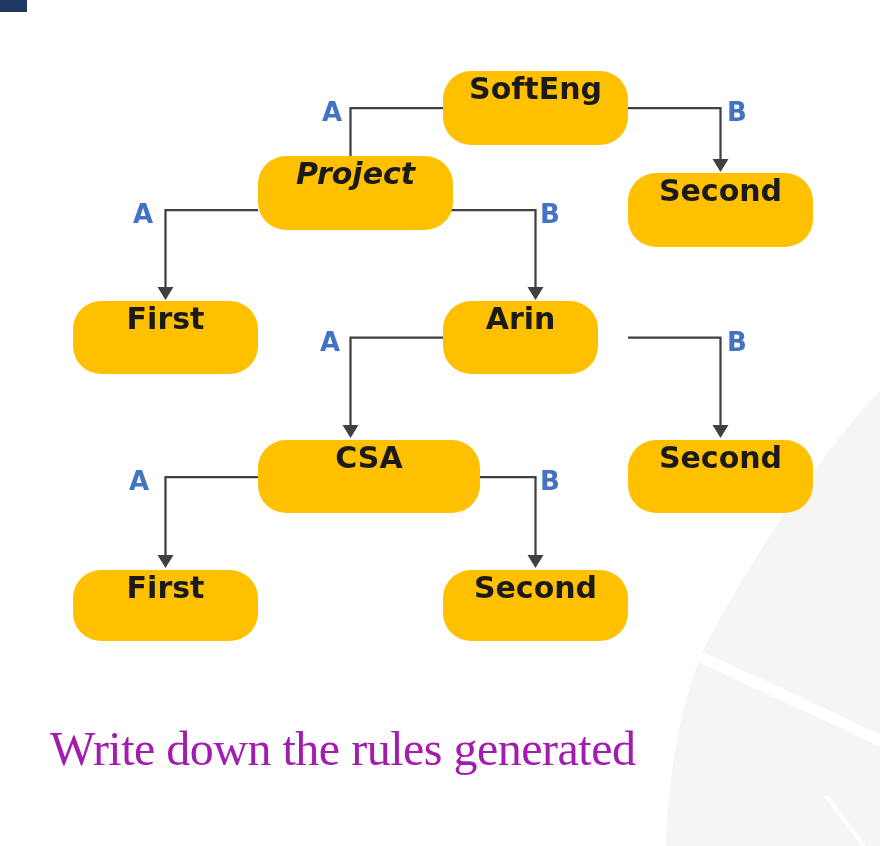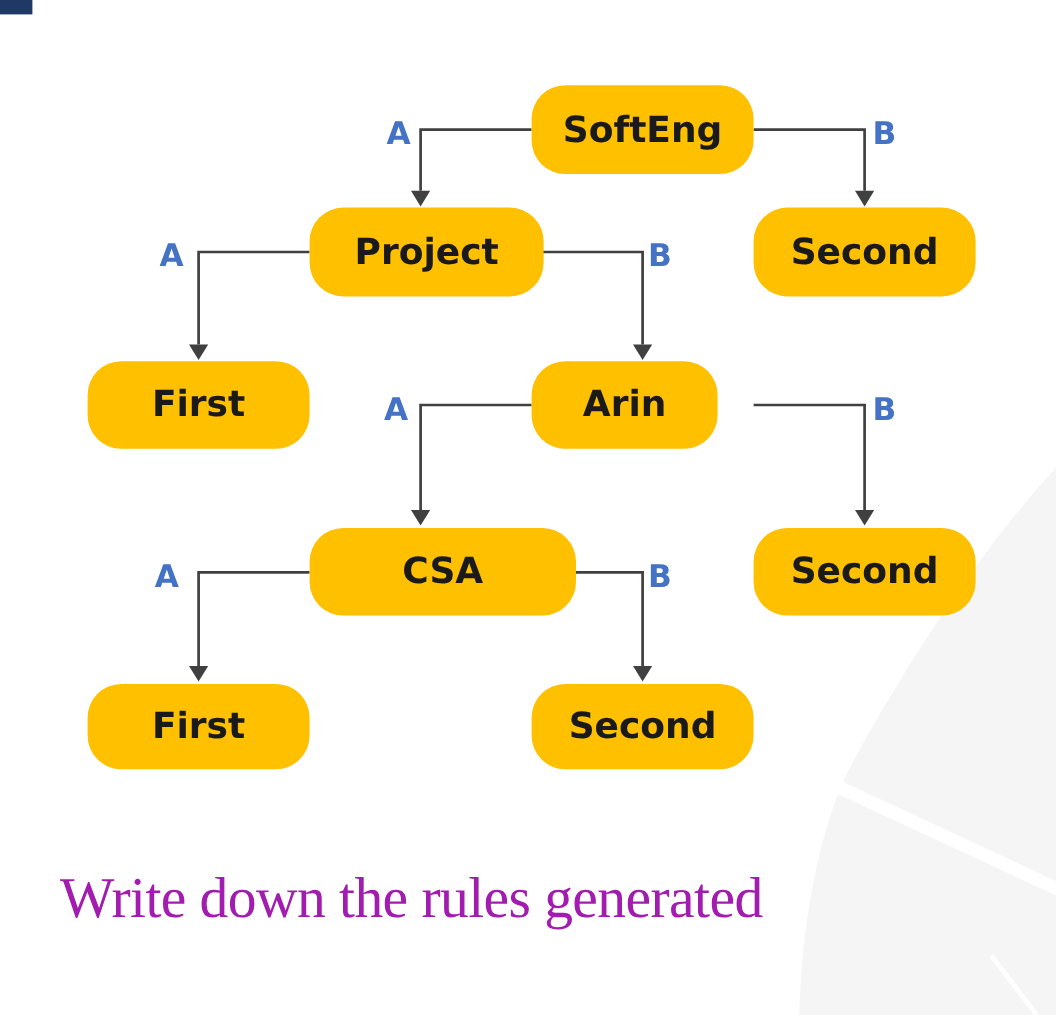--- a/index.html
+++ b/index.html
@@ -12,21 +12,21 @@
   .stage{position:relative;width:880px;height:846px;background:#ffffff;}
   .bg-svg, .connector-svg{position:absolute;left:0;top:0;width:880px;height:846px;}
   .corner-bar{
     position:absolute;left:0;top:0;width:27px;height:12px;
     background:#1F3864;
   }
   .node{
     position:absolute;
     background:#FFC000;
     color:#1A1A1A;
-    display:flex;align-items:center;justify-content:center;
+    display:flex;align-items:flex-start;justify-content:center;
     font-weight:bold;
     font-size:30px;
     letter-spacing:0px;
     border-radius:28px;
   }
   .node.underline-misspell .lbl{position:relative;}
   .branch-label{
     position:absolute;
     color:#4472C4;
     font-weight:bold;
@@ -79,21 +79,21 @@
       <polygon points="712.5,425 728.5,425 720.5,438"></polygon>
       <polygon points="157.5,555 173.5,555 165.5,568"></polygon>
       <polygon points="527.5,555 543.5,555 535.5,568"></polygon>
     </g>
     <path d="M475,132 q3,-5 6,0 t6,0 t6,0 t6,0 t6,0 t6,0 t6,0 t6,0 t6,0 t6,0 t6,0 t6,0 t6,0 t6,0 t6,0 t6,0 t6,0 t6,0 t6,0 t6,0 t6,0" stroke="#FF2D16" stroke-width="1.7" fill="none"></path>
   </svg>
 
   <div class="node underline-misspell" style="left:443px;top:71px;width:185px;height:74px;">
     <span class="lbl">SoftEng</span>
   </div>
-  <div class="node" style="left:258px;top:173px;width:195px;height:74px;">
+  <div class="node" style="left:258px;top:156px;width:195px;height:74px;font-style:italic;">
     <span class="lbl">Project</span>
   </div>
   <div class="node" style="left:628px;top:173px;width:185px;height:74px;">
     <span class="lbl">Second</span>
   </div>
   <div class="node" style="left:73px;top:301px;width:185px;height:73px;">
     <span class="lbl">First</span>
   </div>
   <div class="node" style="left:443px;top:301px;width:155px;height:73px;">
     <span class="lbl">Arin</span>

